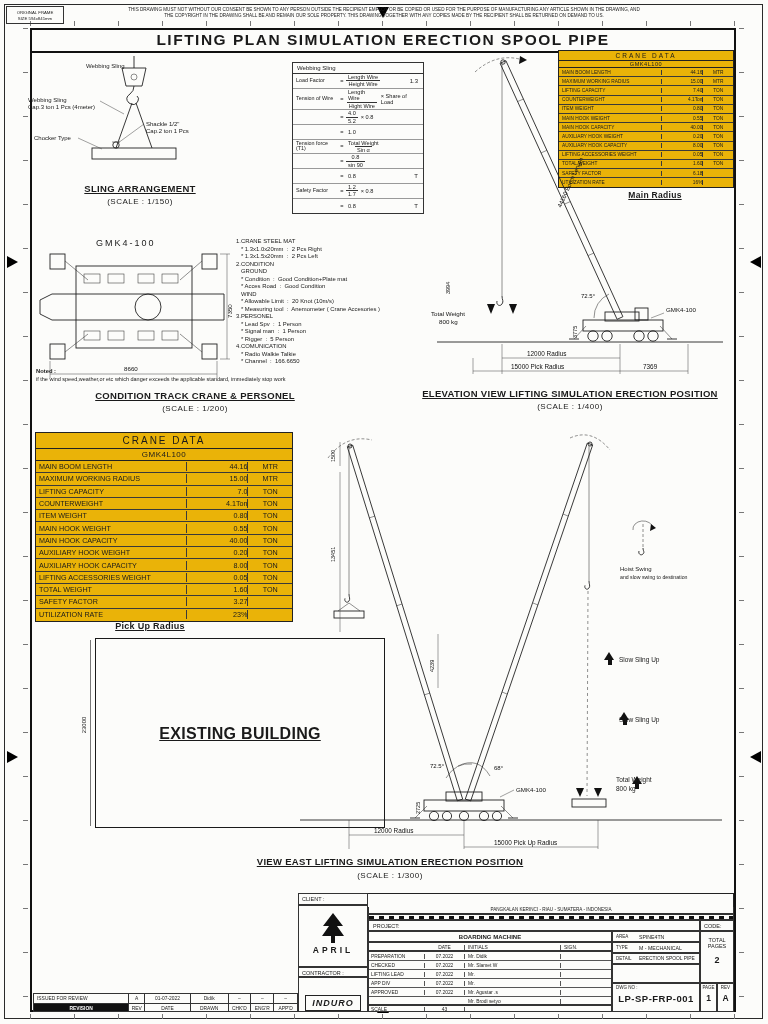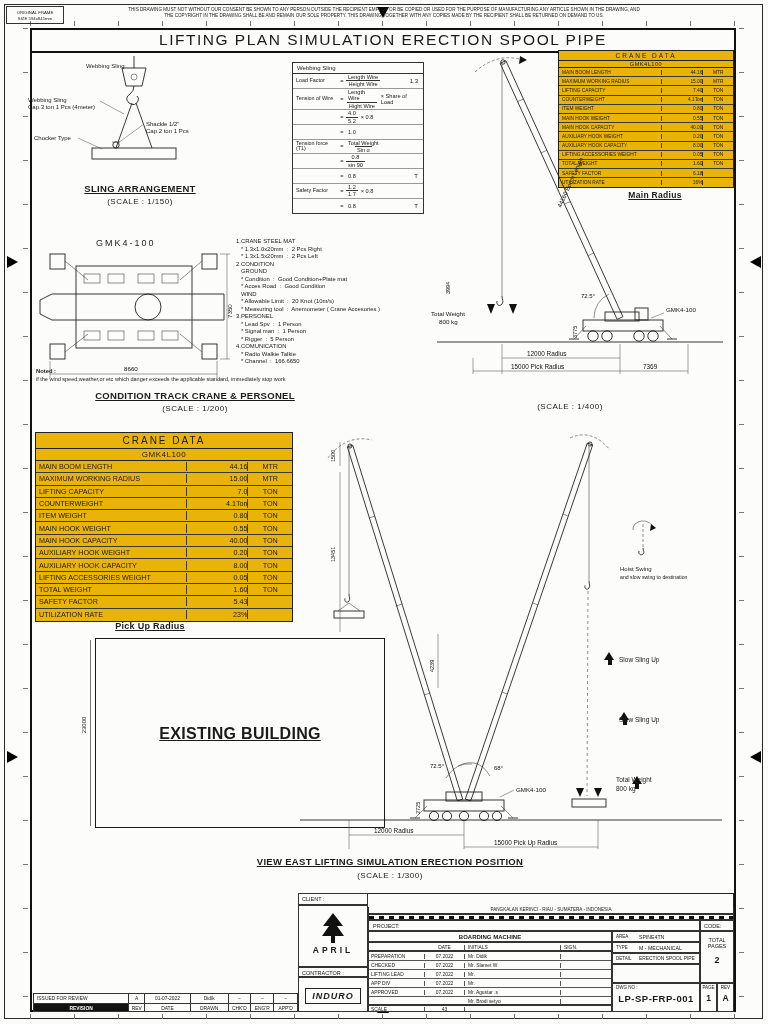--- a/index.html
+++ b/index.html
@@ -3,21 +3,21 @@
 <meta charset="utf-8">
 <style>
 *{box-sizing:border-box;margin:0;padding:0}
 html,body{width:768px;height:1024px}
 body{font-family:"Liberation Sans","DejaVu Sans",sans-serif;background:#fff;color:#1a1a1a}
 .page{position:relative;width:768px;height:1024px;background:#fcfcfa;overflow:hidden}
 .abs{position:absolute}
 .outer{left:4px;top:4px;width:759px;height:1015px;border:1px solid #2a2a2a}
 .frame{left:30px;top:28px;width:706px;height:984px;border:2px solid #111}
 .titleband{left:30px;top:28px;width:706px;height:25px;border-bottom:2px solid #111;display:flex;align-items:center;justify-content:center}
-.titleband span{font-size:15.5px;font-weight:normal;letter-spacing:1.5px}
+.titleband span{font-size:15.5px;font-weight:bold;letter-spacing:1.5px}
 .ticks-h{height:5px;background:repeating-linear-gradient(90deg,#777 0 1px,transparent 1px 44px)}
 .ticks-v{width:5px;background:repeating-linear-gradient(180deg,#777 0 1px,transparent 1px 44px)}
 .fold{width:0;height:0}
 .fold.l{border-top:6px solid transparent;border-bottom:6px solid transparent;border-left:11px solid #000}
 .fold.r{border-top:6px solid transparent;border-bottom:6px solid transparent;border-right:11px solid #000}
 .fold.t{border-left:6px solid transparent;border-right:6px solid transparent;border-top:11px solid #000}
 .fold.b{border-left:6px solid transparent;border-right:6px solid transparent;border-bottom:11px solid #000}
 .ofbox{left:6px;top:6px;width:58px;height:18px;border:1px solid #333;font-size:4.3px;text-align:center;padding-top:3px;line-height:1.5}
 .disclaimer{left:126px;top:7px;width:516px;font-size:4.6px;line-height:1.2;text-align:center;color:#222}
 .hdg{font-weight:bold;text-decoration:underline;text-align:center;font-size:9.5px;letter-spacing:.3px}
@@ -381,20 +381,21 @@
     <text x="88" y="319" font-size="6.4">15000 Pick Radius</text>
     <text x="220" y="319" font-size="6.4">7369</text>
     <text x="8" y="266" font-size="6.2">Total Weight</text>
     <text x="16" y="274" font-size="6.2">800 kg</text>
     <text x="243" y="262" font-size="6.2">GMK4-100</text>
     <text x="158" y="248" font-size="6">72.5°</text>
     <text x="138" y="158" font-size="6" transform="rotate(-65.5 138 158)">44160 Boom Length</text>
     <text x="27" y="244" font-size="5.5" transform="rotate(-90 27 244)">3994</text>
     <text x="154" y="288" font-size="5.5" transform="rotate(-90 154 288)">3775</text>
   </svg>
+  <div class="abs hdg" style="left:405px;top:388px;width:330px">ELEVATION VIEW LIFTING SIMULATION ERECTION POSITION</div>
   <div class="abs scl" style="left:405px;top:402px;width:330px">(SCALE : 1/400)</div>
 
   
   <div class="abs" style="left:96px;top:238px;font-size:9px;letter-spacing:2px">GMK4-100</div>
   <svg class="abs" style="left:38px;top:248px" width="196" height="140" viewBox="0 0 196 140">
     <g>
       <rect x="12" y="6" width="15" height="15" class="ln" fill="#fcfcfa"></rect>
       <rect x="164" y="6" width="15" height="15" class="ln" fill="#fcfcfa"></rect>
       <rect x="12" y="96" width="15" height="15" class="ln" fill="#fcfcfa"></rect>
       <rect x="164" y="96" width="15" height="15" class="ln" fill="#fcfcfa"></rect>
@@ -539,21 +540,21 @@
         </div>
 
         <div class="r">
           <span class="c1">TOTAL WEIGHT</span>
           <span class="c2">1.60</span>
           <span class="c3">TON</span>
         </div>
       </div>
     <div class="r">
       <span class="c1">SAFETY FACTOR</span>
-      <span class="c2">5.43</span>
+      <span class="c2">3.27</span>
       <span class="c3"></span>
     </div>
     <div class="r last">
       <span class="c1">UTILIZATION RATE</span>
       <span class="c2">23%</span>
       <span class="c3"></span>
     </div>
   </div>
   <div class="abs hdg" style="left:80px;top:621px;width:140px;font-size:9px">Pick Up Radius</div>
 
@@ -665,21 +666,21 @@
   <div class="abs" style="left:298px;top:893px;width:436px;height:119px;border:1.5px solid #222"></div>
 
   <div class="tb" style="left:298px;top:893px;width:70px;height:12px;padding:2px 0 0 3px"><span>CLIENT :</span></div>
   <div class="tb" style="left:298px;top:905px;width:70px;height:62px;text-align:center">
     <svg width="26" height="32" viewBox="0 0 26 32" style="margin-top:6px">
       <polygon points="13,1 23,14 17,14 24,24 15,24 15,31 11,31 11,24 2,24 9,14 3,14" class="blk"></polygon>
     </svg>
     <div style="font-size:8.5px;font-weight:bold;letter-spacing:3px">APRIL</div>
   </div>
   <div class="tb" style="left:298px;top:967px;width:70px;height:10px;padding:2px 0 0 3px"><span>CONTRACTOR :</span></div>
-  <div class="tb" style="left:298px;top:977px;width:70px;height:35px;display:flex;align-items:center;justify-content:center">
+  <div class="tb" style="left:298px;top:977px;width:70px;height:35px;display:flex;align-items:flex-end;justify-content:center">
     <div style="border:1.5px solid #222;margin-top:3px;padding:2px 6px;font-size:9px;font-weight:bold;font-style:italic;letter-spacing:1px">INDURO</div>
   </div>
 
   <div class="tb" style="left:368px;top:907px;width:366px;height:7px;text-align:center;font-size:4.6px;border-top:none"><span>PANGKALAN KERINCI - RIAU - SUMATERA - INDONESIA</span></div>
   <div class="tb" style="left:368px;top:914px;width:366px;height:6px">
       <div class="sq"></div>
     </div>
 
   <div class="tb" style="left:368px;top:920px;width:332px;height:11px;padding:2px 0 0 4px"><span>PROJECT:</span></div>
   <div class="tb" style="left:700px;top:920px;width:34px;height:11px;padding:2px 0 0 3px"><span>CODE:</span></div>

